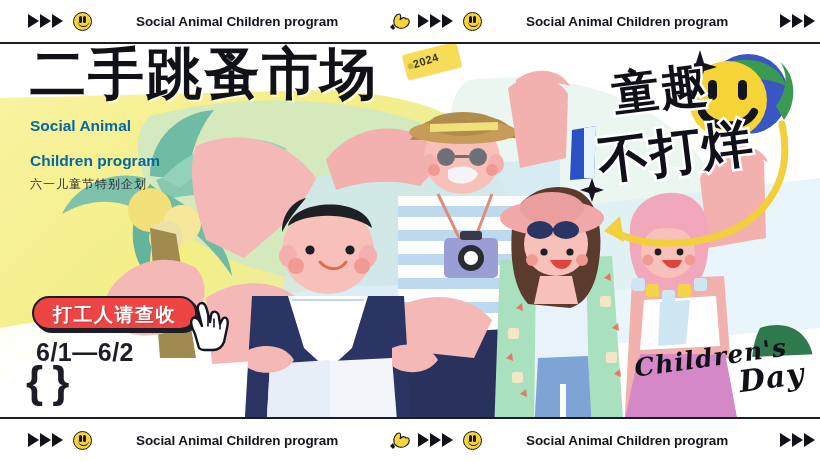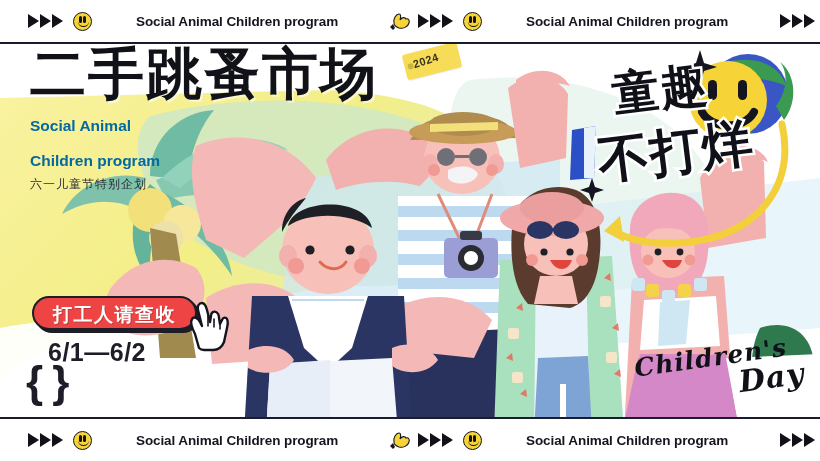--- a/index.html
+++ b/index.html
@@ -57,21 +57,21 @@
 
   .cta { position:absolute; left:32px; top:296px; z-index:22;
          display:inline-flex; align-items:flex-end; justify-content:center;
          height:34px; padding:0 19px; border-radius:20px; background:#ef4444;
          border:2.4px solid #1d1d28; box-shadow:3px 3px 0 #1d1d28; }
   .cta span { font-size:19px; font-weight:bold; color:#ffffff; letter-spacing:1.5px;
               text-shadow:1px 1px 0 rgba(0,0,0,.18); }
 
   .cursor-hand { position:absolute; left:186px; top:300px; width:46px; height:52px; z-index:23; }
 
-  .dates { position:absolute; left:48px; top:338px; z-index:22;
+  .dates { position:absolute; left:36px; top:338px; z-index:22;
            font-size:25px; font-weight:bold; color:#1d1d28; letter-spacing:.5px; }
 
   .bracketbox { position:absolute; left:26px; top:362px; z-index:22;
                 display:flex; align-items:center; gap:9px; }
   .brk { font-size:44px; font-weight:bold; color:#1d1d28; line-height:.9; }
   .slogan div { font-size:15px; font-weight:bold; color:#1d1d28; letter-spacing:4px;
                 line-height:1.35; }
 
   
   .rightline { position:absolute; z-index:25; font-weight:bold; color:#101019;

